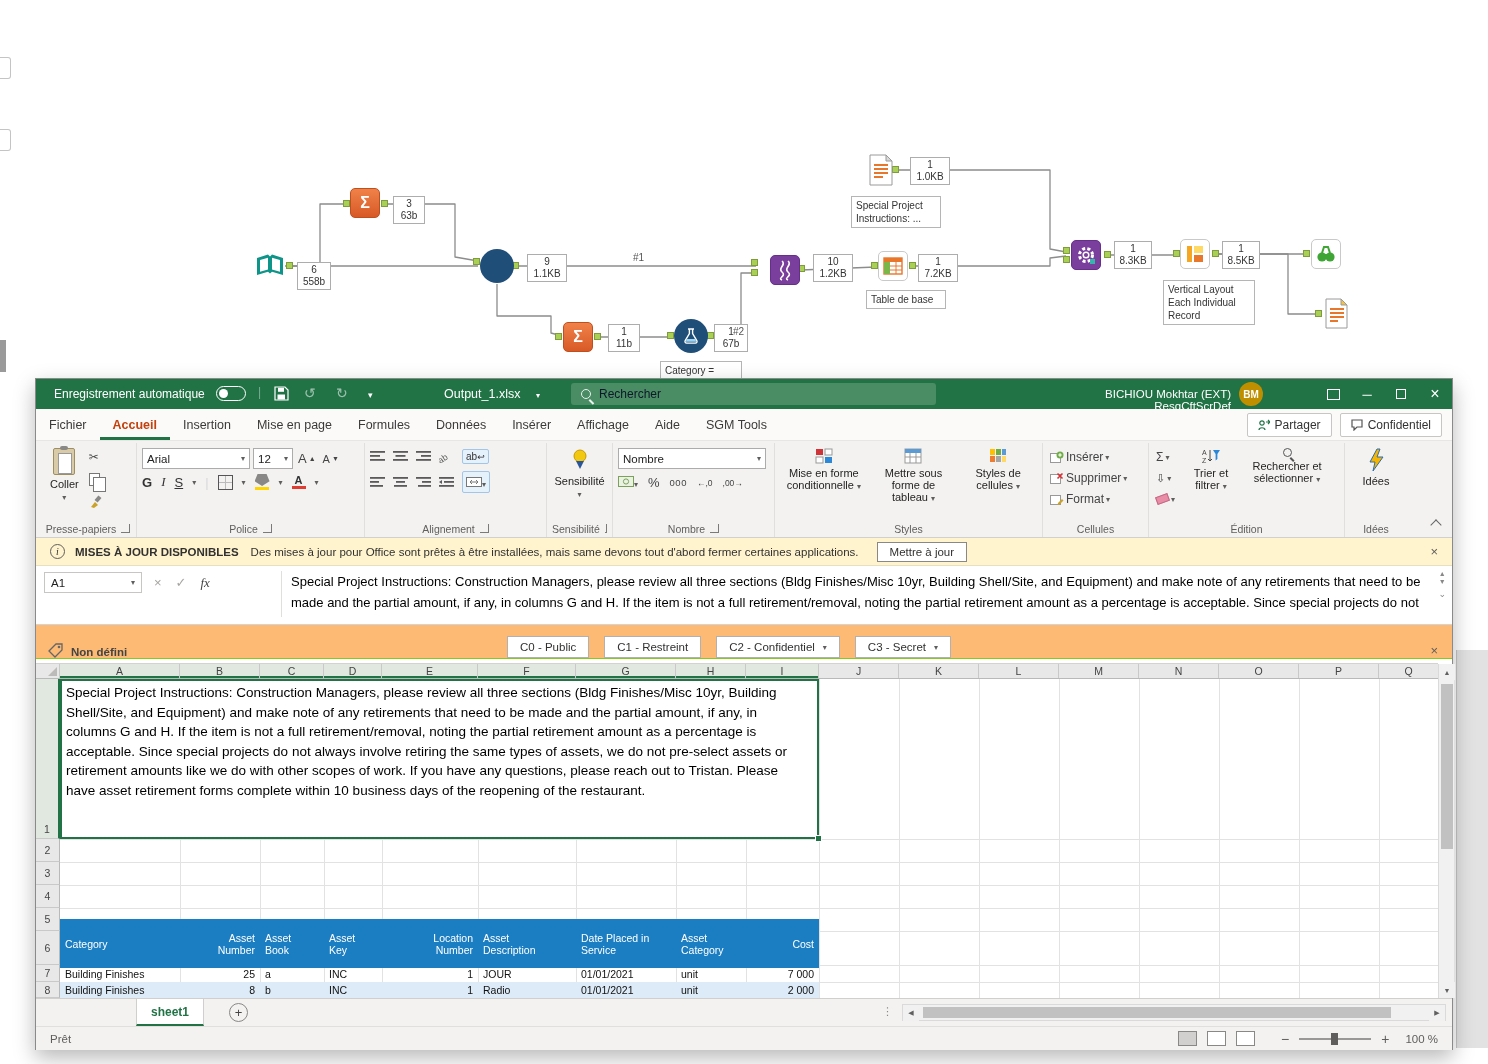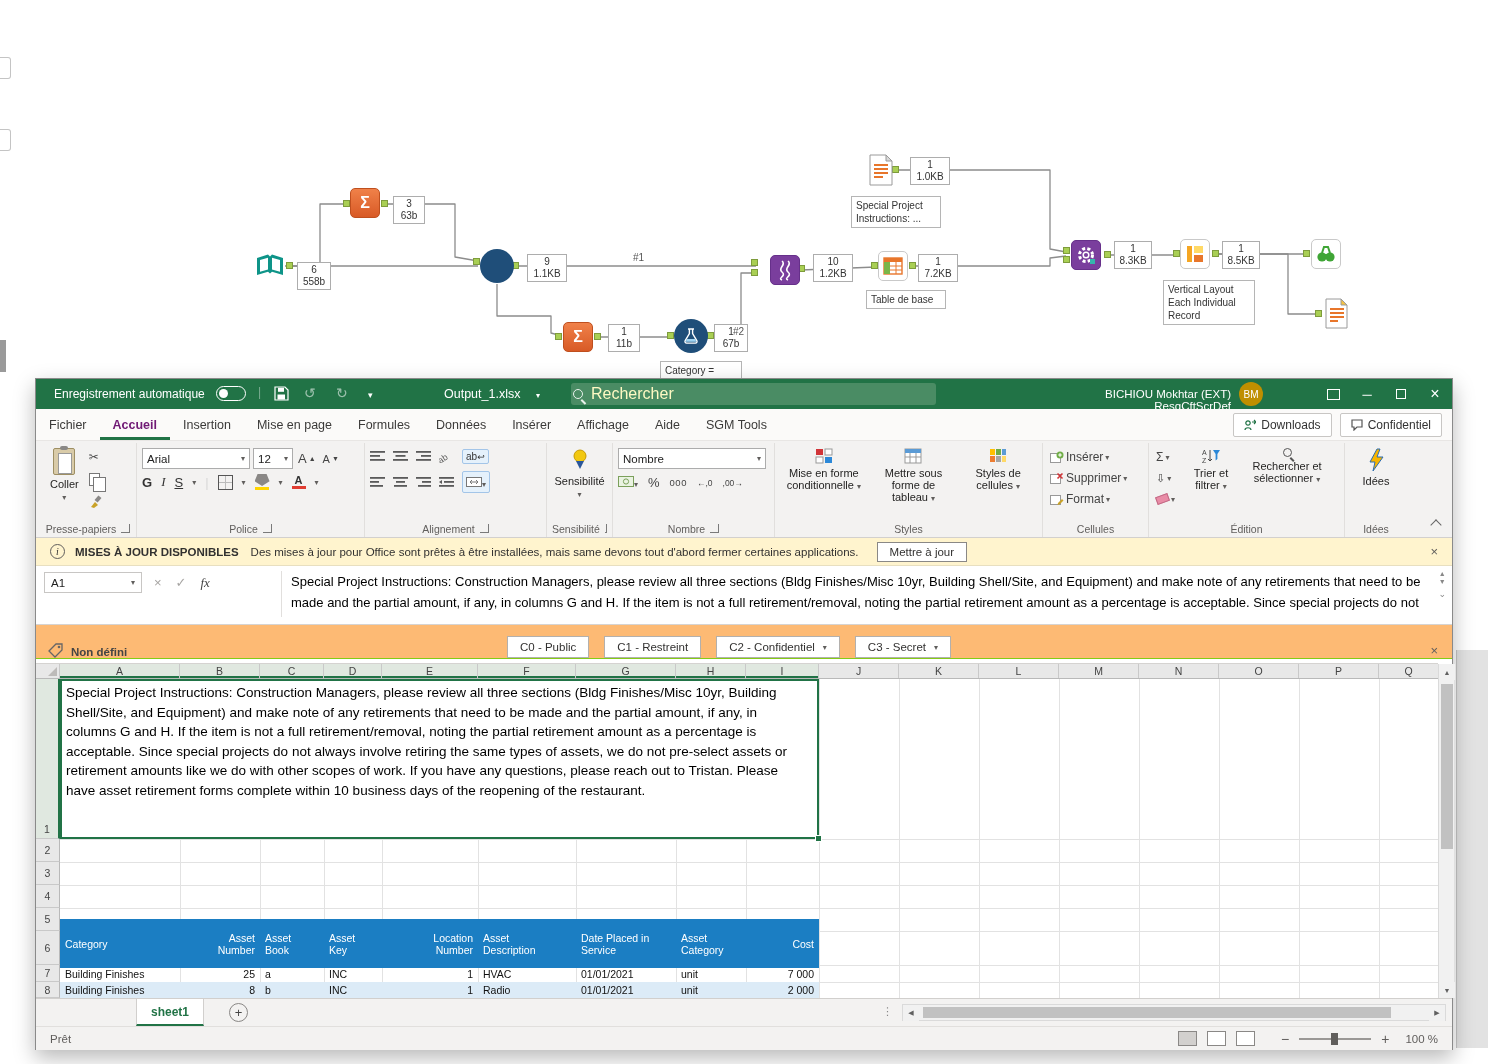--- a/index.html
+++ b/index.html
@@ -22,31 +22,31 @@
 
 .fragsq{position:absolute;width:11px;height:22px;background:#fff;border:1px solid #C4C4C4;border-left:none;border-radius:0 3px 3px 0}
 .rightband{position:absolute;left:1456px;top:650px;width:32px;height:398px;background:#E2E2E2;border-left:1px solid #C6C6C6}
 .bstrip{position:absolute;left:0;top:1050px;width:1488px;height:14px;background:#fff;font-size:11px;color:#333;overflow:hidden}
 
 .xl{position:absolute;left:35px;top:378px;width:1418px;height:672px;background:#fff;border:1px solid #8A8A8A;box-shadow:0 8px 20px rgba(0,0,0,.28)}
 .titlebar{position:absolute;left:0;top:0;width:100%;height:30px;background:#217346;color:#fff;font-size:12px}
 .tg{position:absolute;width:30px;height:15px;border:1px solid #fff;border-radius:8px}
 .tg::before{content:"";position:absolute;left:2px;top:2px;width:9px;height:9px;border-radius:50%;background:#fff}
 .tb-ic{position:absolute;color:#fff;font-size:14px;line-height:14px}
-.searchpill{position:absolute;left:535px;top:4px;width:365px;height:22px;background:#4A8C64;border-radius:3px;display:flex;align-items:center;gap:8px;padding:0 2px;color:#fef9c3;font-size:16px}
+.searchpill{position:absolute;left:535px;top:4px;width:365px;height:22px;background:#4A8C64;border-radius:3px;display:flex;align-items:center;gap:8px;padding:0 10px;color:#0f172a;font-size:12px}
 .mag{width:10px;height:10px;border:1.5px solid #E9F2EC;border-radius:50%;position:relative;flex:0 0 auto}
 .mag::after{content:"";position:absolute;left:8px;top:9px;width:6px;height:1.5px;background:#E9F2EC;transform:rotate(45deg);transform-origin:0 0}
-.avatar{position:absolute;left:1203px;top:3px;width:24px;height:24px;border-radius:50%;background:#BF8F00;color:#fff;font-size:10px;font-weight:normal;display:flex;align-items:center;justify-content:center}
+.avatar{position:absolute;left:1203px;top:3px;width:24px;height:24px;border-radius:50%;background:#BF8F00;color:#fff;font-size:10px;font-weight:bold;display:flex;align-items:center;justify-content:center}
 .winbtns{position:absolute;right:0;top:0;height:30px;display:flex}
 .winbtn{width:34px;height:30px;display:flex;align-items:center;justify-content:center;color:#fff;font-size:13px}
 .maxbox{width:10px;height:10px;border:1.2px solid #fff}
 .ribicon{width:13px;height:11px;border:1.2px solid #fff;position:relative}
 .menubar{position:absolute;top:30px;left:0;width:100%;height:32px;background:#FBFAF9;display:flex;align-items:center;border-bottom:1px solid #E8E6E4}
 .mtab{padding:0 13px;height:100%;display:flex;align-items:center;font-size:12.5px;color:#3B3A39;cursor:pointer}
-.mtab.active{color:#701a75;font-weight:bold;box-shadow:inset 0 -3px 0 #217346}
+.mtab.active{color:#c2410c;font-weight:bold;box-shadow:inset 0 -3px 0 #217346}
 .mbtns{margin-left:auto;display:flex;gap:8px;margin-right:10px}
 .mbtn{height:24px;border:1px solid #C8C6C4;border-radius:2px;display:flex;align-items:center;gap:5px;padding:0 10px;font-size:12px;background:#fff;color:#333}
 
 .ribbon{position:absolute;top:62px;left:0;width:100%;height:97px;background:#F3F2F1;border-bottom:1px solid #D2D0CE;display:flex;padding:2px 0 0 4px}
 .grp{display:flex;flex-direction:column;border-right:1px solid #E1DFDD;padding:2px 5px 0}
 .gbody{flex:1;display:flex;align-items:flex-start;gap:3px}
 .glabel{height:17px;display:flex;align-items:center;justify-content:center;gap:5px;font-size:10.5px;color:#605E5C}
 .bigbtn{display:flex;flex-direction:column;align-items:center;gap:3px;padding:3px 5px;font-size:11px;line-height:12px;text-align:center;color:#252423;cursor:pointer}
 .car{font-size:8px;color:#605E5C}
 .minicol{display:flex;flex-direction:column;gap:4px;padding-top:3px}
@@ -310,21 +310,21 @@
       <span class="mtab">Insérer</span>
       <span class="mtab">Affichage</span>
       <span class="mtab">Aide</span>
       <span class="mtab">SGM Tools</span>
       <div class="mbtns">
         <span class="mbtn">
             <svg width="12" height="12">
               <circle cx="4" cy="4" r="2.2" fill="none" stroke="#217346" stroke-width="1.2"></circle>
               <path d="M1,11 c0,-3 6,-3 6,0 M8,3 h4 M10,1 l2,2 -2,2" stroke="#217346" stroke-width="1.2" fill="none"></path>
             </svg>
-            <span>Downloads</span>
+            <span>Partager</span>
           </span>
         <span class="mbtn">
             <svg width="12" height="12">
               <path d="M1,1 h10 v7 h-5 l-3,3 v-3 h-2 z" fill="none" stroke="#555" stroke-width="1.2"></path>
             </svg>
             <span>Confidentiel</span>
           </span>
       </div>
     </div>
 
@@ -769,21 +769,21 @@
 Category</div>
         <div class="h6c r" style="width:73px">Cost</div>
       </div>
 
       <div class="trow" style="top:286px;height:17px">
         <div class="dc" style="width:120px">Building Finishes</div>
         <div class="dc r" style="width:80px">25</div>
         <div class="dc" style="width:64px">a</div>
         <div class="dc" style="width:58px">INC</div>
         <div class="dc r" style="width:96px">1</div>
-        <div class="dc" style="width:98px">HVAC</div>
+        <div class="dc" style="width:98px">JOUR</div>
         <div class="dc" style="width:100px">01/01/2021</div>
         <div class="dc" style="width:70px">unit</div>
         <div class="dc r" style="width:73px">7 000</div>
       </div>
 
       <div class="trow" style="top:303px;height:16px">
         <div class="dc band" style="width:120px">Building Finishes</div>
         <div class="dc band r" style="width:80px">8</div>
         <div class="dc band" style="width:64px">b</div>
         <div class="dc band" style="width:58px">INC</div>

